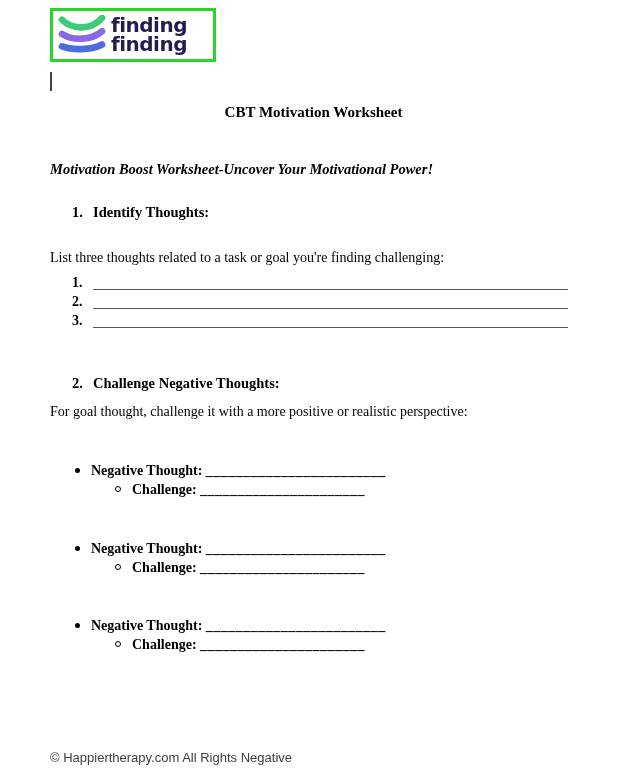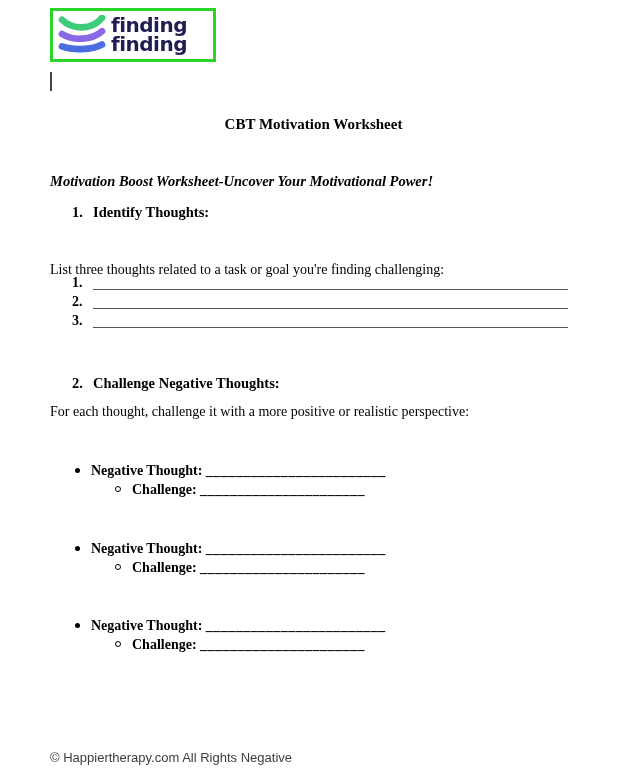--- a/index.html
+++ b/index.html
@@ -31,38 +31,38 @@
     margin-left:4px;
   }
   .logo-text span{display:block;}
   
   .caret{
     position:absolute;left:50px;top:72px;
     width:2px;height:19px;background:#444444;
   }
   
   .title{
-    position:absolute;left:0;top:116px;width:627px;
+    position:absolute;left:0;top:104px;width:627px;
     text-align:center;font-size:15px;font-weight:bold;margin:0;
   }
   .subtitle{
     position:absolute;left:50px;top:161px;
-    font-size:14.5px;font-weight:bold;font-style:italic;margin-top:12px;
+    font-size:14.5px;font-weight:bold;font-style:italic;
   }
   .sec-heading{
     position:absolute;left:72px;
     font-size:14.5px;font-weight:bold;white-space:nowrap;
   }
   .sec-heading .num{display:inline-block;width:21px;}
   .sec1-heading{top:204px;}
   .sec2-heading{top:375px;}
   .desc{
     position:absolute;left:50px;font-size:14px;white-space:nowrap;
   }
-  .sec1-desc{top:250px;margin-top:12px;}
+  .sec1-desc{top:250px;}
   .sec2-desc{top:404px;}
   
   .blank-row{
     position:absolute;left:72px;height:16px;
     font-size:14px;font-weight:bold;
     display:flex;align-items:flex-end;
   }
   .blank-row .num{display:inline-block;width:21px;line-height:1;}
   .blank-row .rule{
     display:inline-block;width:475px;height:14px;
@@ -135,21 +135,21 @@
   </div>
   <div class="blank-row row3">
     <span class="num">3.</span>
     <span class="rule"></span>
   </div>
 
   <div class="sec-heading sec2-heading">
     <span class="num">2.</span><span>Challenge Negative Thoughts:</span>
   </div>
 
-  <div class="desc sec2-desc">For each thought, challenge it with a more positive or realistic perspective:</div>
+  <div class="desc sec2-desc">For goal thought, challenge it with a more positive or realistic perspective:</div>
 
   <div class="g1">
     <div class="bullet-line neg-line">
       <span class="b-icon"></span><span>Negative Thought:</span>&nbsp;<span class="blank">________________________</span>
     </div>
     <div class="bullet-line chal-line">
       <span class="b-icon hollow"></span><span>Challenge:</span>&nbsp;<span class="blank">______________________</span>
     </div>
   </div>
 

